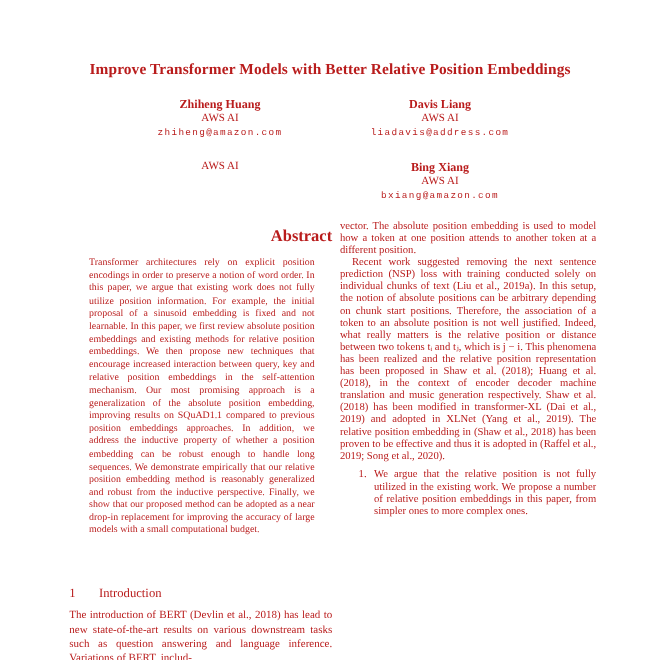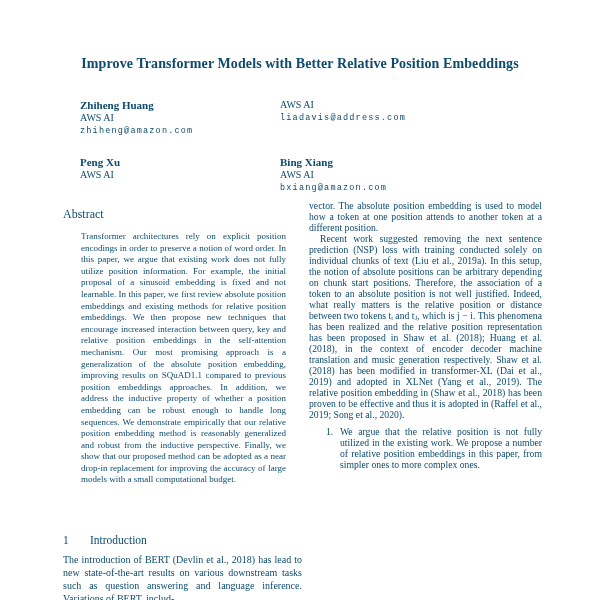--- a/index.html
+++ b/index.html
@@ -3,57 +3,57 @@
 <meta charset="utf-8">
 <style>
   html, body { margin: 0; padding: 0; background: #e9e9e9; }
   .page {
     position: relative;
     width: 600px;
     height: 600px;
     background: #ffffff;
     overflow: hidden;
     font-family: "Liberation Serif", "DejaVu Serif", serif;
-    color: #0c4a6e;
+    color: #b91c1c;
     margin: 0 auto;
   }
 
   
   .title {
     position: absolute;
     top: 56px;
     left: 0;
     width: 600px;
     text-align: center;
     font-size: 14px;
     font-weight: bold;
     margin: 0;
     letter-spacing: 0.1px;
   }
 
   
   .authors { position: absolute; top: 89px; left: 0; width: 600px; height: 110px; }
-  .author-cell { position: absolute; width: 240px; text-align: left; margin-top: 10px; }
+  .author-cell { position: absolute; width: 240px; text-align: center; }
   .author-cell.pos-0 { left: 80px;  top: 0; }
   .author-cell.pos-1 { left: 280px; top: 0; }
   .author-cell.pos-2 { left: 80px;  top: 57px; }
   .author-cell.pos-3 { left: 280px; top: 57px; }
   .author-name  { font-weight: bold; font-size: 11px; line-height: 13px; }
   .author-affil { font-size: 10px; line-height: 12px; }
   .author-email {
     font-family: "Liberation Mono", "DejaVu Sans Mono", monospace;
     font-size: 8.5px;
     letter-spacing: 1.2px;
     line-height: 14px;
     white-space: nowrap;
   }
 
   
   .abstract-box { position: absolute; left: 63px; top: 207px; width: 239px; }
-  .abstract-heading { text-align: left; font-size: 12px; font-weight: normal; margin: 0 0 9px 0; }
+  .abstract-heading { text-align: right; font-size: 15px; font-weight: bold; margin: 0 0 9px 0; }
   .abstract-body {
     margin: 0 16px 0 18px;
     font-size: 9px;
     line-height: 11.6px;
     text-align: justify;
   }
 
   
   .intro-block {
     position: absolute;
@@ -93,25 +93,25 @@
 
   <h1 class="title">Improve Transformer Models with Better Relative Position Embeddings</h1>
 
   <div class="authors">
     <div class="author-cell pos-0">
       <div class="author-name">Zhiheng Huang</div>
       <div class="author-affil">AWS AI</div>
       <div class="author-email">zhiheng@amazon.com</div>
     </div>
     <div class="author-cell pos-1">
+      <div class="author-name">Davis Liang</div>
       <div class="author-affil">AWS AI</div>
       <div class="author-email">liadavis@address.com</div>
     </div>
     <div class="author-cell pos-2">
-      <div class="author-name">Peng Xu</div>
       <div class="author-affil">AWS AI</div>
     </div>
     <div class="author-cell pos-3">
       <div class="author-name">Bing Xiang</div>
       <div class="author-affil">AWS AI</div>
       <div class="author-email">bxiang@amazon.com</div>
     </div>
   </div>
 
   <div class="abstract-box">

